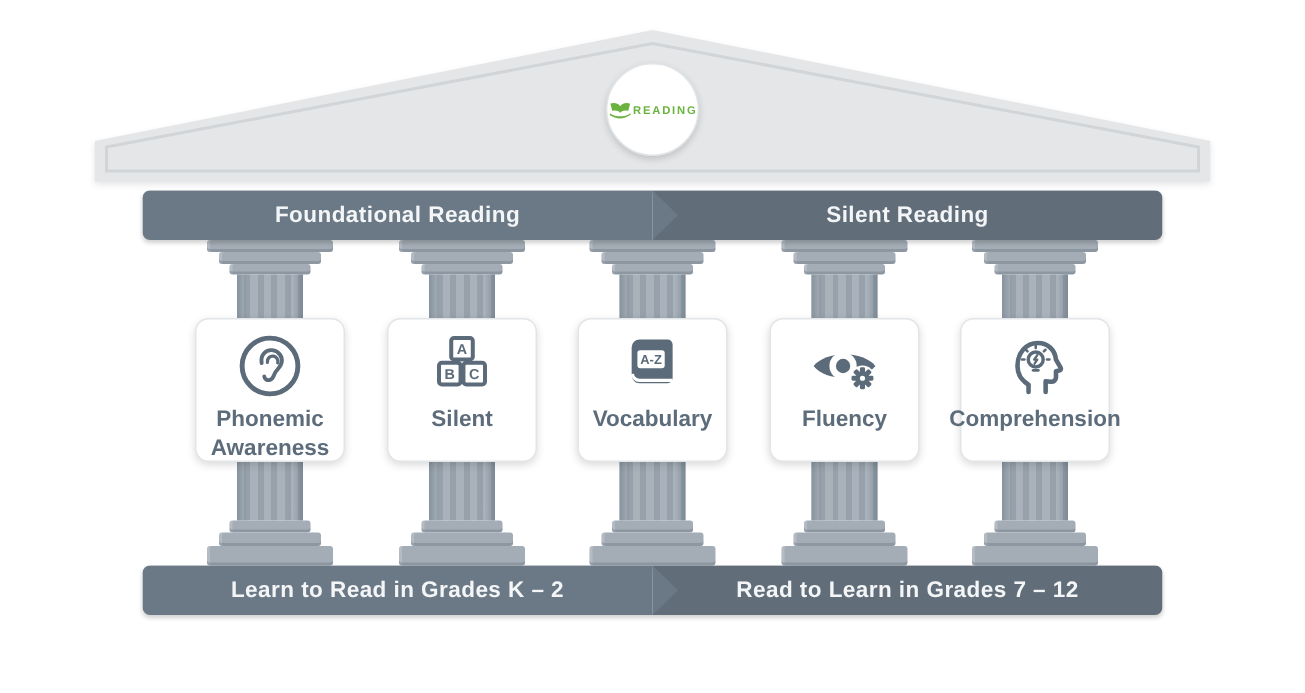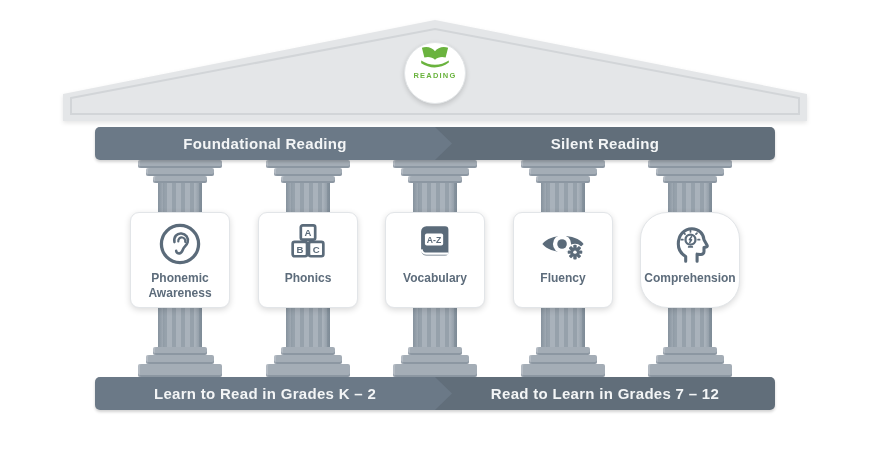--- a/index.html
+++ b/index.html
@@ -12,21 +12,21 @@
   body{background:#fff;font-family:"Liberation Sans",sans-serif;}
   .canvas{position:relative;width:870px;height:462px;background:#fff;overflow:hidden;}
 
   
   .pediment{position:absolute;left:63px;top:19px;width:744px;height:104px;z-index:1;
     filter:drop-shadow(0 2px 2px rgba(0,0,0,.10));}
 
   
   .logo{position:absolute;left:404px;top:42px;width:62px;height:62px;border-radius:50%;
     background:#fff;border:1px solid #e2e5e7;box-shadow:0 2px 5px rgba(0,0,0,.16);
-    display:flex;flex-direction:column;align-items:center;justify-content:flex-start;z-index:6;}
+    display:flex;align-items:center;justify-content:center;z-index:6;}
   .logo-label{font-size:7.5px;font-weight:bold;letter-spacing:1.2px;color:var(--green);margin-top:1px;}
 
   
   .bar{position:absolute;left:95px;width:680px;height:33px;border-radius:5px;overflow:hidden;z-index:3;
     box-shadow:inset 0 3px 3px -1px rgba(35,45,55,.30), inset 0 -2px 2px -1px rgba(35,45,55,.20), 0 2px 3px rgba(0,0,0,.18);}
   .bar-top{top:127px;} .bar-bottom{top:377px;padding-left:14px;}
   .seg{position:absolute;top:0;height:100%;display:flex;align-items:center;justify-content:center;}
   .seg-left{left:0;width:340px;background:var(--bar-left);z-index:2;}
   .seg-right{left:340px;width:340px;background:var(--bar-right);z-index:1;}
   .seg-label{color:var(--banner-text);font-weight:bold;font-size:15px;letter-spacing:.3px;}
@@ -46,23 +46,23 @@
   .base1{top:204px;left:0;width:84px;height:13px;}
   .shaft{position:absolute;top:23px;left:20px;width:44px;height:164px;
     background:
       linear-gradient(90deg, rgba(105,120,133,.55) 0px, rgba(105,120,133,0) 7px, rgba(105,120,133,0) calc(100% - 7px), rgba(105,120,133,.55) 100%),
       repeating-linear-gradient(90deg, var(--pillar) 0 5px, var(--pillar-shade) 5px 9px);}
 
   
   .card{position:absolute;top:212px;width:100px;height:96px;background:#fff;
     border:1px solid var(--card-border);border-radius:9px;box-shadow:0 2px 6px rgba(0,0,0,.15);
     display:flex;flex-direction:column;align-items:center;padding-top:8px;z-index:5;}
-  .c1{left:130px;} .c2{left:258px;} .c3{left:385px;} .c4{left:513px;} .c5{left:640px;border-radius:27px;}
+  .c1{left:130px;} .c2{left:258px;} .c3{left:385px;} .c4{left:513px;} .c5{left:640px;}
   .card svg{width:46px;height:46px;flex:0 0 auto;}
-  .card-label{margin-top:4px;font-size:12px;font-weight:bold;color:var(--slate-text);
+  .card-label{margin-top:4px;font-size:15px;font-weight:bold;color:var(--slate-text);
     text-align:center;line-height:1.25;padding:0 3px;}
   svg text{font-family:"Liberation Sans",sans-serif;font-weight:bold;}
 </style>
 </head>
 <body>
 
 <div class="canvas">
 
   <svg class="pediment" viewBox="0 0 744 104">
     <polygon points="0,75 372,1 744,75 744,102 0,102" fill="var(--roof)"></polygon>
@@ -144,21 +144,21 @@
 
   <div class="card c2">
     <svg viewBox="0 0 48 48">
       <rect x="16.5" y="4.5" width="15" height="15" rx="2" fill="none" stroke="var(--slate)" stroke-width="2.8"></rect>
       <rect x="8" y="21.8" width="15" height="15" rx="2" fill="none" stroke="var(--slate)" stroke-width="2.8"></rect>
       <rect x="25" y="21.8" width="15" height="15" rx="2" fill="none" stroke="var(--slate)" stroke-width="2.8"></rect>
       <text x="24" y="15.8" font-size="10" text-anchor="middle" fill="var(--slate)">A</text>
       <text x="15.5" y="33.1" font-size="10" text-anchor="middle" fill="var(--slate)">B</text>
       <text x="32.5" y="33.1" font-size="10" text-anchor="middle" fill="var(--slate)">C</text>
     </svg>
-    <div class="card-label">Phonics</div>
+    <div class="card-label">Silent</div>
   </div>
 
   <div class="card c4">
     <svg viewBox="0 0 48 48">
       <path d="M2.5 24 C11 13 37 13 45.5 24 C37 35 11 35 2.5 24 Z" fill="var(--slate)"></path>
       <circle cx="23" cy="24" r="9.5" fill="#fff"></circle>
       <circle cx="23" cy="24" r="5" fill="var(--slate)"></circle>
       <g transform="translate(36.5,32.5)">
         <circle r="8.8" fill="#fff"></circle>
         <g fill="var(--slate)">

